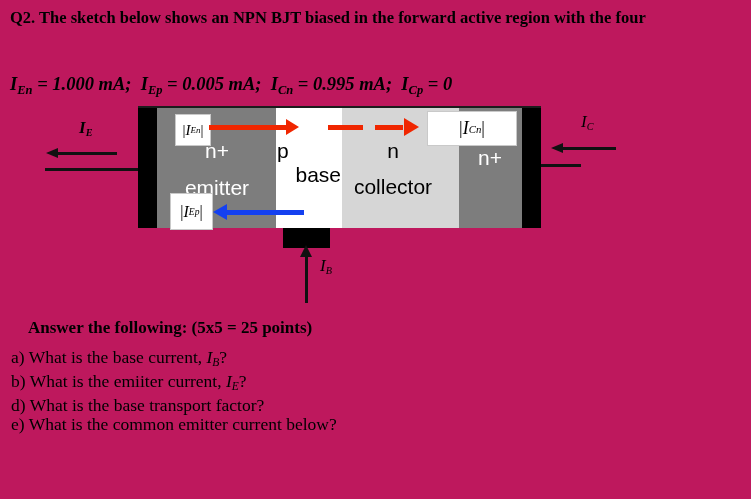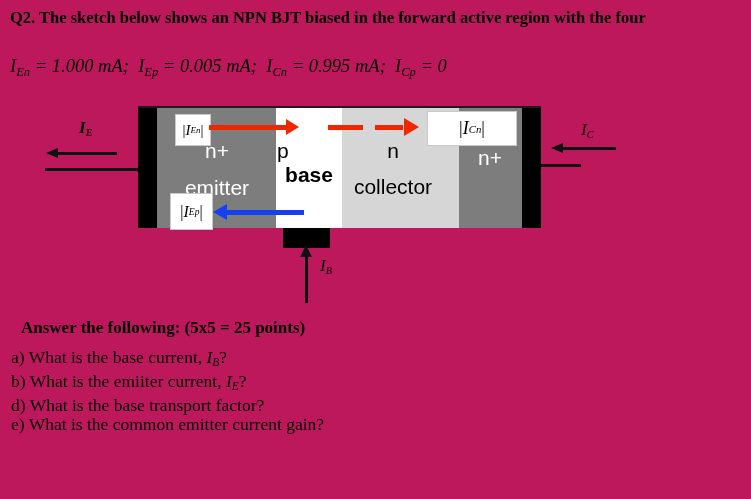--- a/index.html
+++ b/index.html
@@ -3,42 +3,42 @@
 <meta charset="utf-8">
 <style>
   html,body{margin:0;padding:0;background:#fff;}
   .page{position:relative;width:751px;height:499px;background:#be185d;overflow:hidden;
         font-family:"Liberation Serif",serif;color:#000;}
   .abs{position:absolute;}
 
   
   #title{position:absolute;left:10px;top:7px;width:742px;font-weight:bold;
          font-size:16.5px;line-height:21.5px;}
-  #given{position:absolute;left:10px;top:56px;font-weight:normal;font-style:italic;
+  #given{position:absolute;left:10px;top:74px;font-weight:bold;font-style:italic;
          font-size:18.5px;white-space:pre-wrap;}
   .eq-sub{font-size:12.5px;vertical-align:-4px;}
 
   
   #dev-top{left:138px;top:106px;width:403px;height:2px;background:#1c1c1c;}
   #contact-e{left:138px;top:108px;width:19px;height:120px;background:var(--contact);}
   #region-emitter{left:157px;top:108px;width:119px;height:120px;background:var(--region-dark);}
   #region-base{left:276px;top:108px;width:66px;height:120px;background:#ffffff;}
   #region-collector{left:342px;top:108px;width:117px;height:120px;background:var(--region-light);}
   #region-sub{left:459px;top:108px;width:63px;height:120px;background:var(--region-dark);}
   #contact-c{left:522px;top:108px;width:19px;height:120px;background:var(--contact);}
   #contact-b{left:283px;top:228px;width:47px;height:20px;background:var(--contact);}
 
   
   .reg-label{position:absolute;font-family:"Liberation Sans",sans-serif;font-size:21px;
              line-height:24px;text-align:center;}
   .white{color:#fff;}
   #lbl-np-e{left:190px;top:139px;width:54px;}
   #lbl-emitter{left:165px;top:176px;width:104px;}
   #lbl-p{left:277px;top:139px;width:40px;text-align:left;}
-  #lbl-base{left:277px;top:163px;width:64px;text-align:center;font-weight:bold;}
+  #lbl-base{left:277px;top:163px;width:64px;text-align:right;}
   #lbl-n{left:368px;top:139px;width:50px;}
   #lbl-collector{left:350px;top:163px;width:86px;margin-top:12px;}
   #lbl-np-c{left:464px;top:146px;width:52px;}
 
   
   .val-box{position:absolute;background:#fff;border:1px solid #c9c9c9;font-style:italic;
            display:flex;align-items:center;justify-content:center;}
   #box-ien{left:175px;top:114px;width:34px;height:30px;font-size:15px;}
   #box-iep{left:170px;top:193px;width:41px;height:35px;font-size:16px;}
   #box-icn{left:427px;top:111px;width:88px;height:33px;font-size:18px;}
@@ -73,25 +73,25 @@
   #ic-head{left:551px;top:143px;width:0;height:0;border-right:12px solid #111;
            border-top:5.5px solid transparent;border-bottom:5.5px solid transparent;}
   #ic-lead{left:541px;top:164px;width:40px;height:3px;}
   #ib-line{left:305px;top:250px;width:3px;height:53px;}
   #ib-head{left:300px;top:245px;width:0;height:0;border-bottom:12px solid #111;
            border-left:6px solid transparent;border-right:6px solid transparent;}
 
   
   .term{position:absolute;font-style:italic;font-size:17px;}
   #lbl-ie{left:79px;top:118px;font-weight:bold;}
-  #lbl-ic{left:581px;top:112px;margin-top:8px;}
+  #lbl-ic{left:581px;top:112px;}
   #lbl-ib{left:320px;top:256px;}
 
   
-  #answer-heading{position:absolute;left:21px;top:318px;font-weight:bold;font-size:17px;}
+  #answer-heading{position:absolute;left:28px;top:318px;font-weight:bold;font-size:17px;}
   #questions{position:absolute;left:11px;top:348px;font-size:17.5px;line-height:19px;}
   .q-sym{font-style:italic;}
   .q-sub{font-size:11.5px;vertical-align:-3px;font-style:italic;}
 </style>
 </head>
 <body style="--electron-arrow: #f02600; --hole-arrow: #1440f0; --region-dark: #7d7d7d; --region-light: #d6d6d6; --contact: #000000;">
 
 <div class="page">
 
   <div id="title">
@@ -158,16 +158,16 @@
 
   <div class="blk" id="ib-line"></div>
   <div class="abs" id="ib-head"></div>
   <div class="term" id="lbl-ib"><span>I</span><span class="vsub">B</span></div>
 
   <div id="answer-heading">Answer the following: (5x5 = 25 points)</div>
   <div id="questions">
       <div class="q-line"><span>a) What is the base current, </span><span class="q-sym">I</span><span class="q-sub">B</span><span>?</span></div>
       <div class="q-line"><span>b) What is the emiiter current, </span><span class="q-sym">I</span><span class="q-sub">E</span><span>?</span></div>
       <div class="q-line"><span>d) What is the base transport factor?</span></div>
-      <div class="q-line"><span>e) What is the common emitter current gain?</span></div>
+      <div class="q-line"><span>e) What is the common emitter current below?</span></div>
     </div>
 
 </div>
 
 </body></html>

